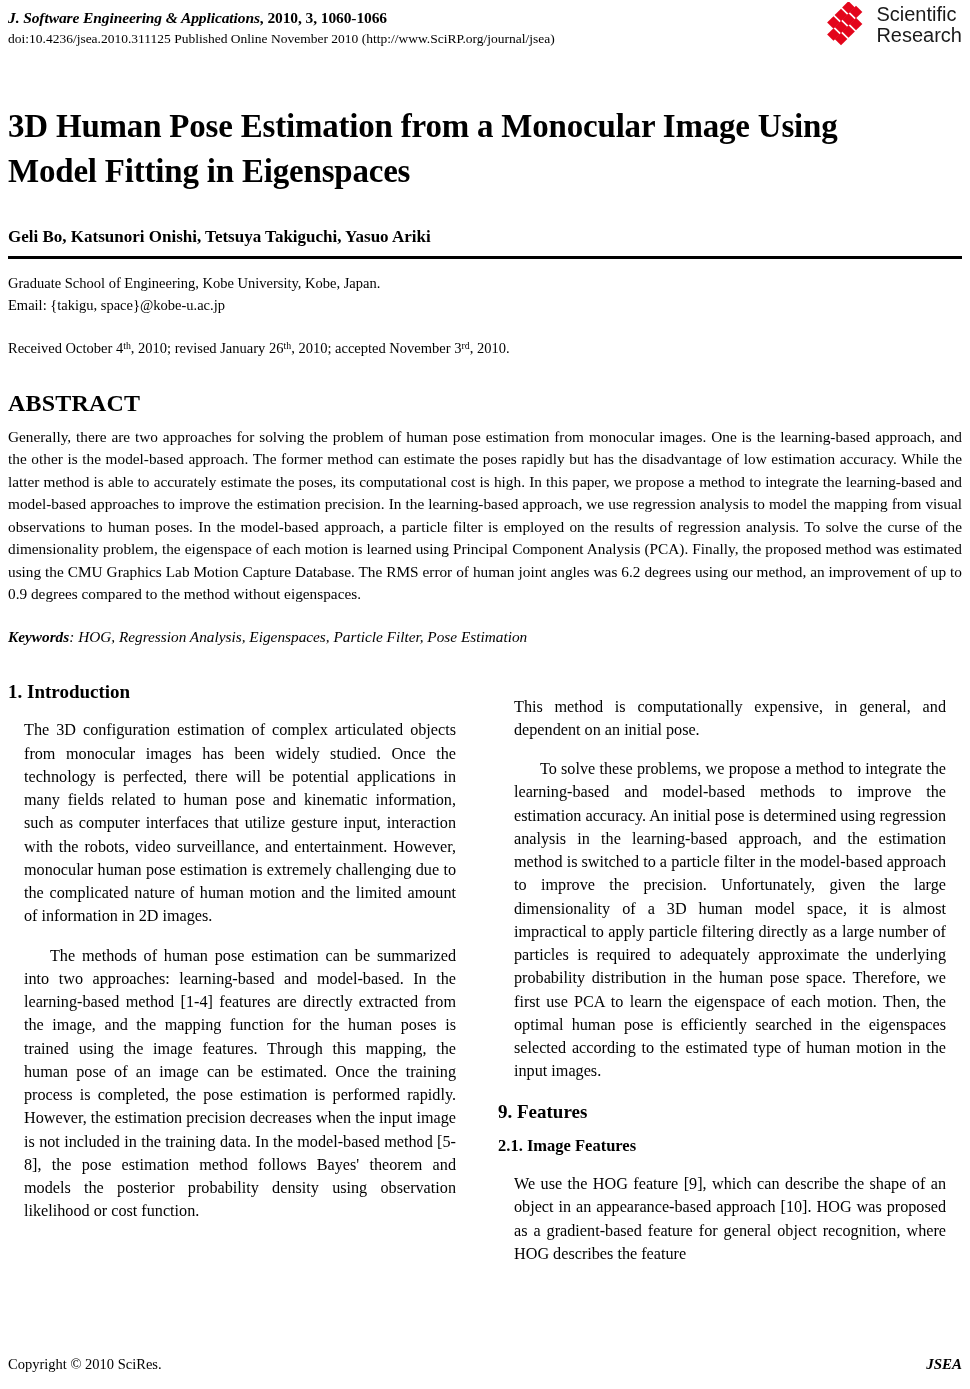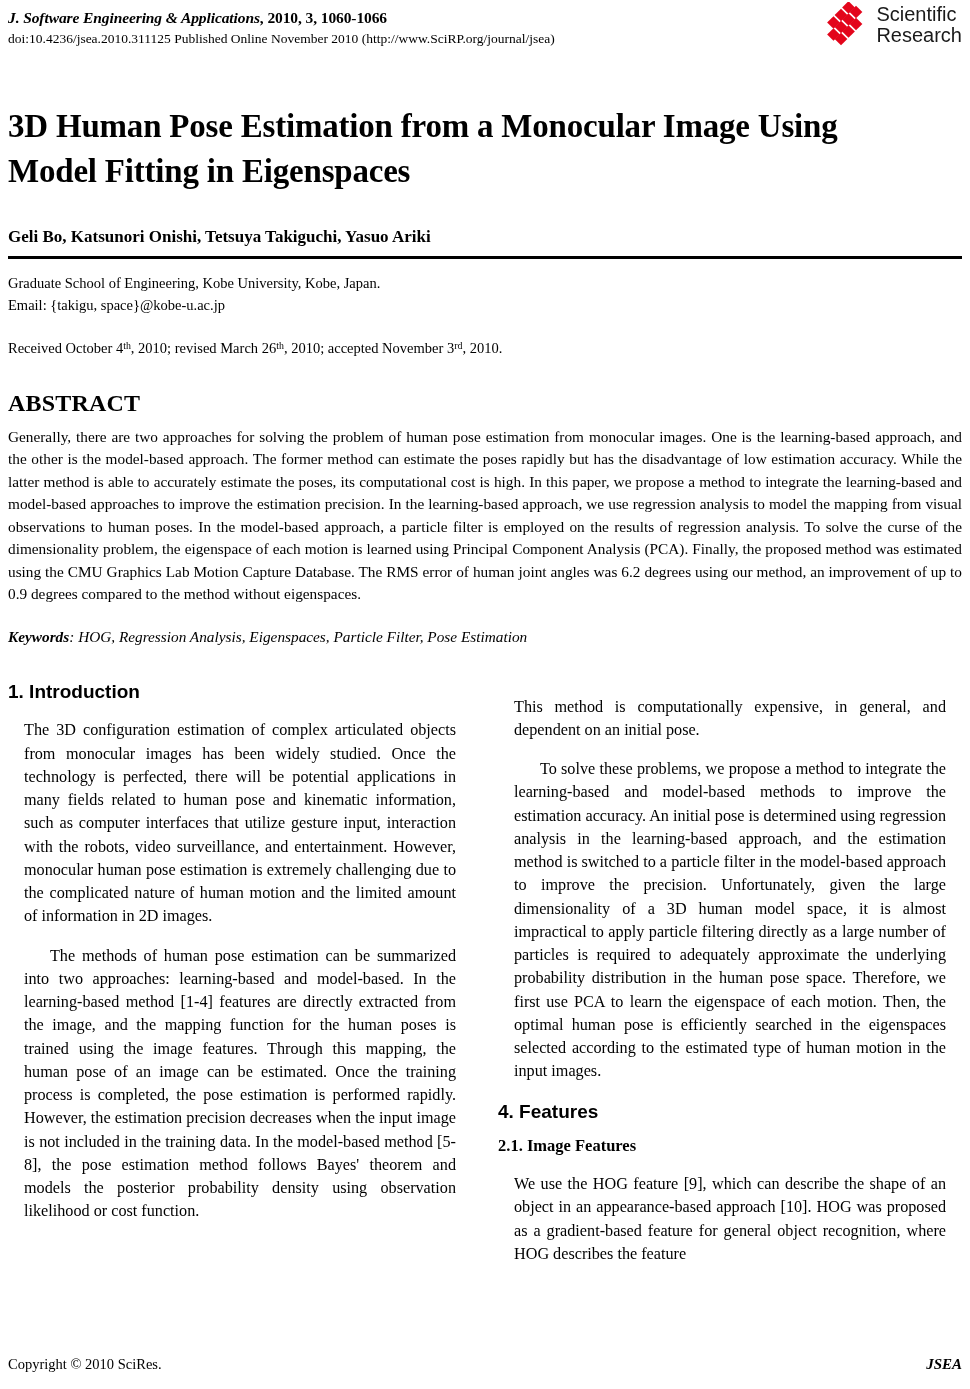--- a/index.html
+++ b/index.html
@@ -138,21 +138,21 @@
     gap: 26px;
     height: 592px;
     overflow: hidden;
   }
   .col {
     width: 464px;
     flex: 0 0 464px;
     overflow: hidden;
   }
   .h1 {
-    font-family: Liberation Sans, sans-serif;
+    font-family: Liberation Serif, serif;
     font-weight: bold;
     font-size: 19px;
     line-height: 1.25;
     margin: 0 0 11px 0;
   }
   .h1.spaced { margin-top: 16px; }
   .h2 {
     font-family: "Liberation Serif", serif;
     font-weight: bold;
     font-size: 16.5px;
@@ -220,39 +220,39 @@
   <h1 class="title">3D Human Pose Estimation from a Monocular Image Using Model Fitting in Eigenspaces</h1>
 
   <div class="authors">Geli Bo, Katsunori Onishi, Tetsuya Takiguchi, Yasuo Ariki</div>
   <div class="rule"></div>
 
   <div class="affil">
     <div>Graduate School of Engineering, Kobe University, Kobe, Japan.</div>
     <div>Email: {takigu, space}@kobe-u.ac.jp</div>
   </div>
 
-  <div class="received"><span>Received October 4</span><sup>th</sup><span>, 2010; revised March 26</span><sup>th</sup><span>, 2010; accepted November 3</span><sup>rd</sup><span>, 2010.</span></div>
+  <div class="received"><span>Received October 4</span><sup>th</sup><span>, 2010; revised January 26</span><sup>th</sup><span>, 2010; accepted November 3</span><sup>rd</sup><span>, 2010.</span></div>
 
   <div class="abstract-head">ABSTRACT</div>
   <div class="abstract-body">Generally, there are two approaches for solving the problem of human pose estimation from monocular images. One is the learning-based approach, and the other is the model-based approach. The former method can estimate the poses rapidly but has the disadvantage of low estimation accuracy. While the latter method is able to accurately estimate the poses, its computational cost is high. In this paper, we propose a method to integrate the learning-based and model-based approaches to improve the estimation precision. In the learning-based approach, we use regression analysis to model the mapping from visual observations to human poses. In the model-based approach, a particle filter is employed on the results of regression analysis. To solve the curse of the dimensionality problem, the eigenspace of each motion is learned using Principal Component Analysis (PCA). Finally, the proposed method was estimated using the CMU Graphics Lab Motion Capture Database. The RMS error of human joint angles was 6.2 degrees using our method, an improvement of up to 0.9 degrees compared to the method without eigenspaces.</div>
 
   <div class="keywords"><b>Keywords</b><span>: </span><span>HOG, Regression Analysis, Eigenspaces, Particle Filter, Pose Estimation</span></div>
 
   <div class="columns">
 
     <div class="col">
       <div class="h1">1. Introduction</div>
       <p class="para">The 3D configuration estimation of complex articulated objects from monocular images has been widely studied. Once the technology is perfected, there will be potential applications in many fields related to human pose and kinematic information, such as computer interfaces that utilize gesture input, interaction with the robots, video surveillance, and entertainment. However, monocular human pose estimation is extremely challenging due to the complicated nature of human motion and the limited amount of information in 2D images.</p>
       <p class="para indent">The methods of human pose estimation can be summarized into two approaches: learning-based and model-based. In the learning-based method [1-4] features are directly extracted from the image, and the mapping function for the human poses is trained using the image features. Through this mapping, the human pose of an image can be estimated. Once the training process is completed, the pose estimation is performed rapidly. However, the estimation precision decreases when the input image is not included in the training data. In the model-based method [5-8], the pose estimation method follows Bayes' theorem and models the posterior probability density using observation likelihood or cost function.</p>
     </div>
 
     <div class="col">
       <p class="para">This method is computationally expensive, in general, and dependent on an initial pose.</p>
       <p class="para indent">To solve these problems, we propose a method to integrate the learning-based and model-based methods to improve the estimation accuracy. An initial pose is determined using regression analysis in the learning-based approach, and the estimation method is switched to a particle filter in the model-based approach to improve the precision. Unfortunately, given the large dimensionality of a 3D human model space, it is almost impractical to apply particle filtering directly as a large number of particles is required to adequately approximate the underlying probability distribution in the human pose space. Therefore, we first use PCA to learn the eigenspace of each motion. Then, the optimal human pose is efficiently searched in the eigenspaces selected according to the estimated type of human motion in the input images.</p>
-      <div class="h1 spaced">4. Features</div>
+      <div class="h1 spaced">9. Features</div>
       <div class="h2">2.1. Image Features</div>
       <p class="para">We use the HOG feature [9], which can describe the shape of an object in an appearance-based approach [10]. HOG was proposed as a gradient-based feature for general object recognition, where HOG describes the feature</p>
     </div>
 
   </div>
 
   <div class="footer">
     <div class="left">Copyright © 2010 SciRes.</div>
     <div class="right">JSEA</div>
   </div>

